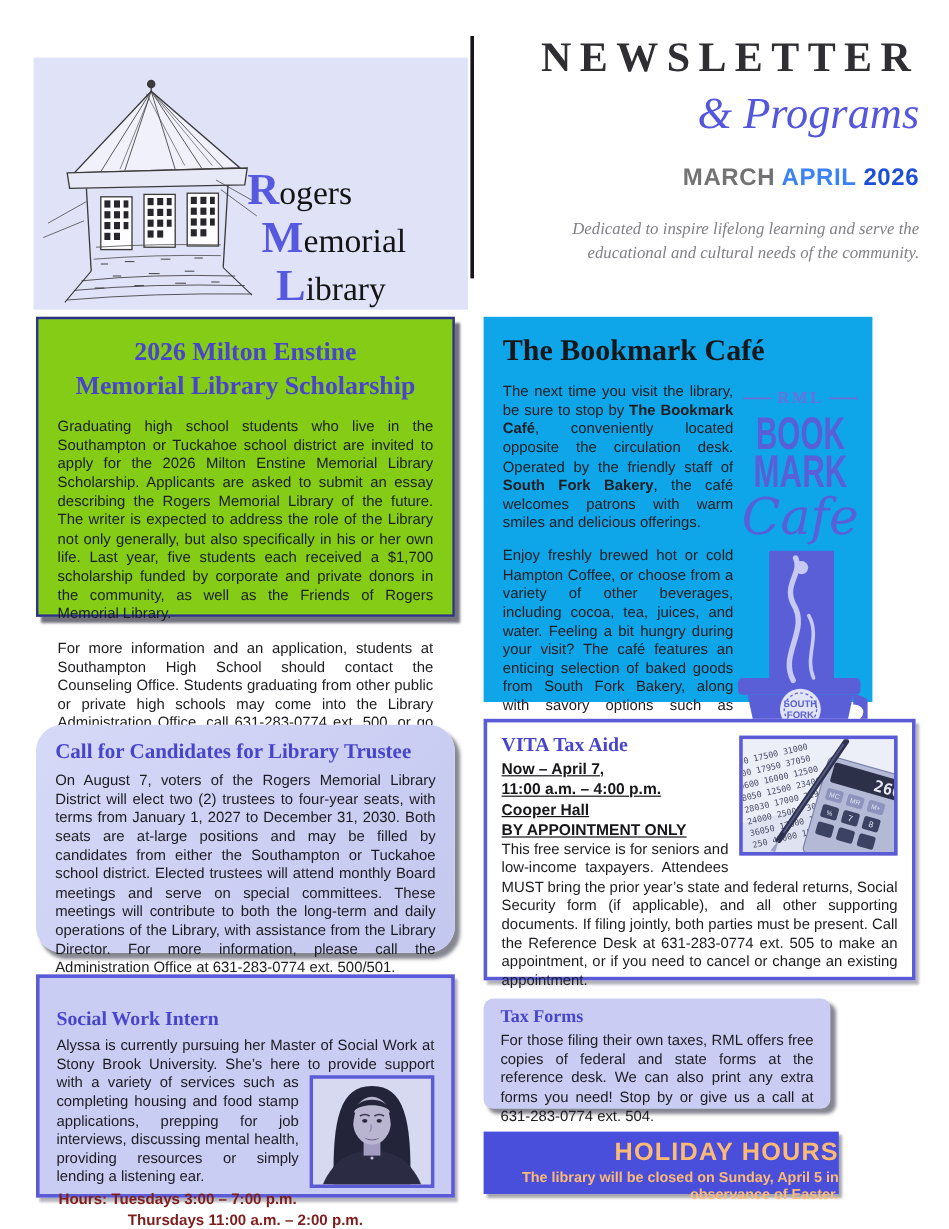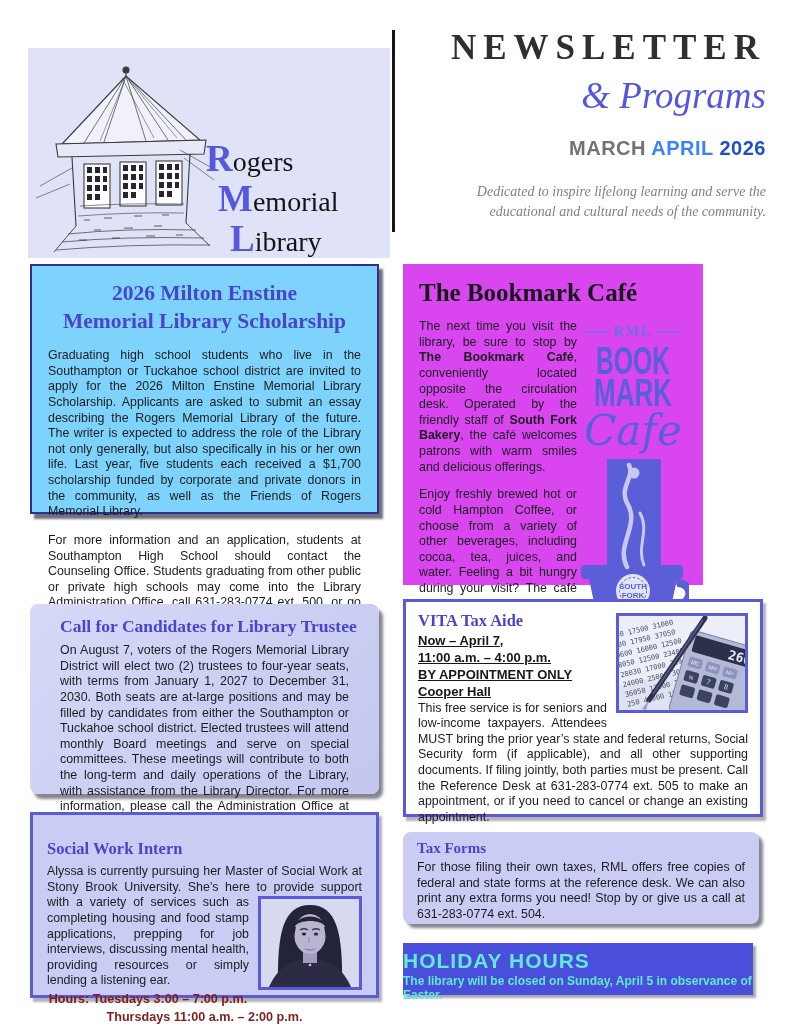--- a/index.html
+++ b/index.html
@@ -48,45 +48,45 @@
     font-size:14px; color:#808086; line-height:1.45;
   }
 
   
   .body-txt { font-size:12.4px; line-height:1.26; color:#1c1c20; text-align:justify; }
   .box-title-blue { font-family:"Liberation Serif", serif; font-weight:bold; color:#4845cc; }
 
   
   .schol-box {
     position:absolute; left:30px; top:264px; width:349px; height:250px;
-    background:#7dd3fc; border:2px solid #2f2f8f;
+    background:#84cc16; border:2px solid #2f2f8f;
     box-shadow:4px 5px 2px rgba(20,20,40,0.6);
     padding:14px 16px;
   }
   .schol-title { font-size:21.5px; text-align:center; line-height:1.28; margin-bottom:13px; }
   .schol-box p { margin-bottom:13px; }
 
   
   .cafe-box {
-    position:absolute; left:403px; top:264px; width:300px; height:321px;
-    background:#d946ef; padding:15px 14px 10px 16px;
+    position:absolute; left:403px; top:264px; width:324px; height:321px;
+    background:#0ea5e9; padding:15px 4px 10px 16px;
   }
   .cafe-title { font-family:"Liberation Serif", serif; font-weight:bold; font-size:25px; color:#17171a; margin-bottom:12px; }
   .cafe-cols { display:flex; }
   .cafe-text { width:228px; }
   .cafe-text p { margin-bottom:12px; }
   .cafe-logo-wrap { flex:1; display:flex; justify-content:center;text-align:center; }
   .bold-inline { font-weight:bold; }
 
   
   .trustee-box {
     position:absolute; left:30px; top:604px; width:349px; height:190px;
     background:linear-gradient(135deg,#d6d9f7 0%,#c3c7ef 100%);
-    border-radius:8px; box-shadow:4px 5px 3px rgba(35,35,55,0.55);
-    padding:12px 30px;
+    border-radius:22px; box-shadow:4px 5px 3px rgba(35,35,55,0.55);
+    padding:12px 16px;
   }
   .trustee-title { font-size:17.5px; white-space:nowrap; margin-bottom:6px; }
 
   
   .vita-box {
     position:absolute; left:403px; top:599px; width:360px; height:218px;
     background:#ffffff; border:3px solid #5b5bd8;
     box-shadow:3px 4px 2px rgba(35,35,55,0.35);
     padding:9px 12px 8px 12px;
   }
@@ -107,31 +107,31 @@
   .social-title { font-size:16.5px; margin-bottom:5px; }
   .float-spacer { float:right; width:0; height:32px; }
   .social-photo {
     float:right; clear:right; width:104px; height:94px; margin:0 0 3px 9px;
     border:3px solid #5b5bd8; background:#dcdef2;
   }
   .social-hours { font-size:12.6px; font-weight:bold; line-height:1.3; color:#7f1d1d; margin-top:2px;text-align:center; }
 
   
   .taxforms-box {
-    position:absolute; left:403px; top:832px; width:356px; height:92px;
+    position:absolute; left:403px; top:832px; width:289px; height:92px;
     background:#caccf3; border-radius:8px;
     box-shadow:4px 4px 3px rgba(35,35,55,0.55);
     padding:8px 14px;
   }
   .taxforms-title { font-size:15px; margin-bottom:3px; }
 
   
   .holiday-banner {
-    position:absolute; left:403px; top:943px; width:350px; height:52px;
-    background:#4a4fdb; color:#5eead4; text-align:left; padding-top:7px;
+    position:absolute; left:403px; top:943px; width:296px; height:52px;
+    background:#4a4fdb; color:#fdba74; text-align:right; padding-top:7px;
     box-shadow:3px 3px 2px rgba(35,35,55,0.4);
   }
   .holiday-title { font-size:21px; font-weight:bold; letter-spacing:1px; line-height:1.05; }
   .holiday-sub { font-size:12px; font-weight:bold; margin-top:2px; }
 
   svg { display:block; }
 </style>
 </head>
 <body>
 
@@ -302,22 +302,22 @@
           </g>
         </g>
         <line x1="86" y1="2" x2="30" y2="84" stroke="#2e3250" stroke-width="5" stroke-linecap="round"></line>
         <line x1="84" y1="4" x2="34" y2="78" stroke="#565c82" stroke-width="1.5"></line>
         <path d="M30 84 L23 93 L27 94 Z" fill="#9aa0c0"></path>
       </svg>
     </div>
     <div class="vita-title box-title-blue">VITA Tax Aide</div>
     <div class="vita-bold">Now – April 7,</div>
     <div class="vita-bold">11:00 a.m. – 4:00 p.m.</div>
+    <div class="vita-bold">Cooper Hall</div>
     <div class="vita-bold">BY APPOINTMENT ONLY</div>
-    <div class="vita-bold">Cooper Hall</div>
     <p class="body-txt">This free service is for seniors and low-income taxpayers. Attendees MUST bring the prior year’s state and federal returns, Social Security form (if applicable), and all other supporting documents. If filing jointly, both parties must be present. Call the Reference Desk at 631-283-0774 ext. 505 to make an appointment, or if you need to cancel or change an existing appointment.</p>
   </div>
 
   <div class="social-box">
     <div class="social-title box-title-blue">Social Work Intern</div>
     <div class="float-spacer"></div>
     <div class="social-photo">
       <svg width="98" height="88" viewBox="0 0 98 88">
         <rect width="98" height="88" fill="#d7d9f0"></rect>
         <path d="M49 6 C22 6 16 34 17 88 L81 88 C82 34 76 6 49 6 Z" fill="#23233a"></path>

